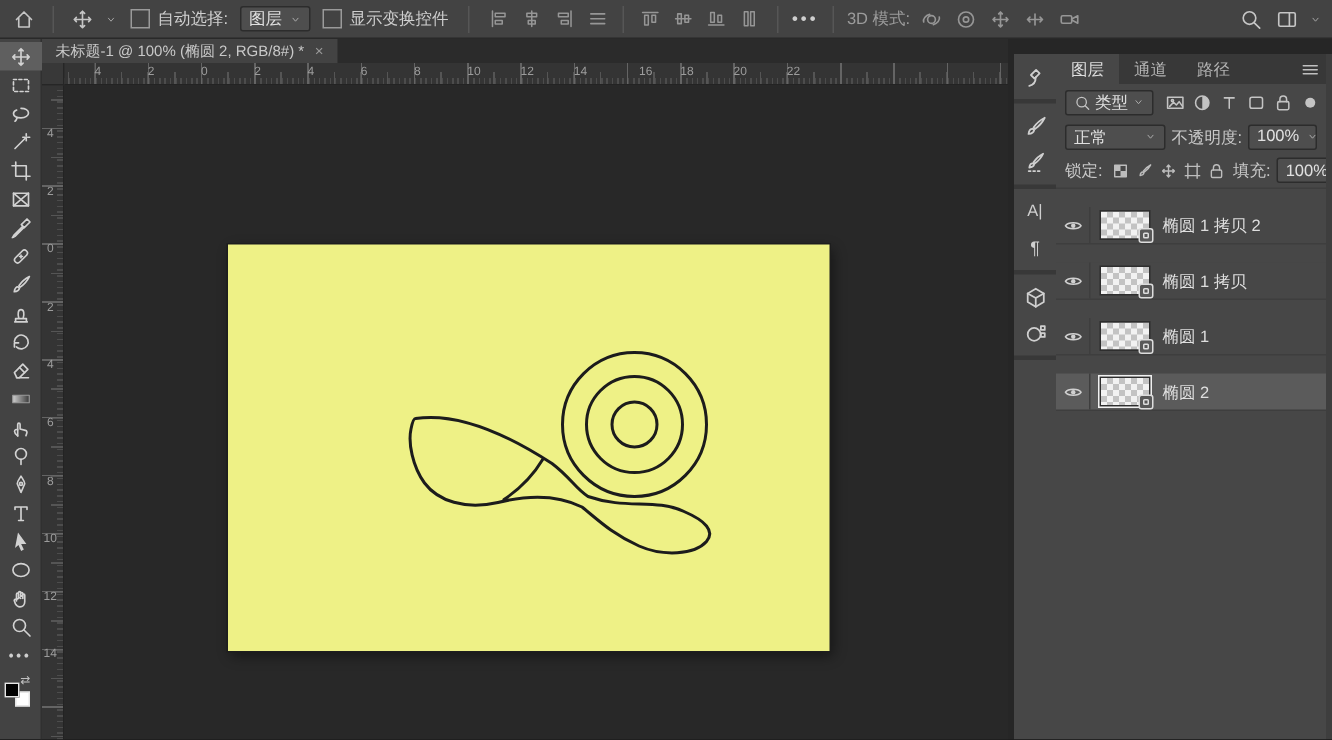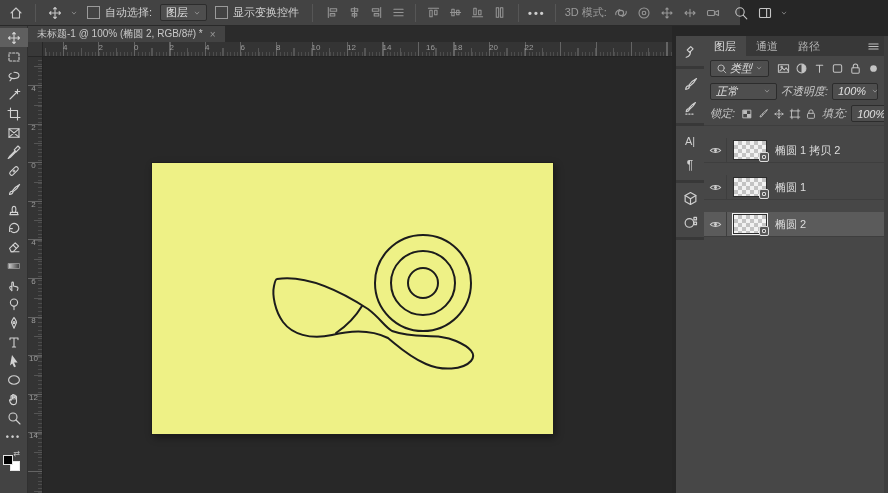--- a/index.html
+++ b/index.html
@@ -1,20 +1,20 @@
 <!DOCTYPE html>
 <html><head>
 <meta charset="utf-8">
 <style>
   html,body{margin:0;padding:0;background:#1b1b1b;}
   #app{position:relative;width:888px;height:493px;background:#262626;overflow:hidden;
        font-family:"Liberation Sans","DejaVu Sans",sans-serif;font-size:11px;color:#d6d6d6;
        -webkit-font-smoothing:antialiased;}
   
-  .obar{position:absolute;left:0;top:0;width:740px;height:26px;background:#434343;
+  .obar{position:absolute;left:0;top:0;width:888px;height:26px;background:#434343;
         border-bottom:1px solid #292929;display:flex;align-items:center;padding:0 6px;box-sizing:border-box;gap:4px;}
   .vdiv{width:1px;height:18px;background:#565656;margin:0 5px;flex:none;}
   .ibtn{display:inline-flex;align-items:center;justify-content:center;width:20px;height:20px;color:#c6c6c6;flex:none;}
   .ibtn.dim{color:#969696;}
   .caretbtn{width:10px;color:#aaa;}
   .chk{width:11px;height:11px;border:1px solid #9a9a9a;background:transparent;display:inline-block;flex:none;margin-right:5px;}
   .lbl{color:#cfcfcf;white-space:nowrap;}
   .chkwrap{display:inline-flex;align-items:center;margin:0 4px;}
   .drop{display:inline-flex;align-items:center;gap:5px;background:#4e4e4e;border:1px solid #2c2c2c;
         border-radius:2px;height:17px;padding:0 5px;box-sizing:border-box;color:#e0e0e0;white-space:nowrap;}
@@ -63,21 +63,21 @@
   .cstrip{position:absolute;left:676px;top:36px;width:28px;height:457px;background:#474747;}
   .cgroup{border-bottom:3px solid #383838;padding:3px 0;}
   .ccell{width:28px;height:24px;display:flex;align-items:center;justify-content:center;color:#cfcfcf;}
   
   .panel{position:absolute;left:704px;top:36px;width:180px;height:457px;background:#474747;}
   .scrolledge{position:absolute;left:884px;top:36px;width:4px;height:457px;background:#3e3e3e;}
   .ptabs{height:20px;background:#383838;display:flex;align-items:flex-end;}
   .ptab{height:20px;display:flex;align-items:center;padding:0 10px;color:#b2b2b2;font-size:11px;}
   .ptab.active{background:#474747;color:#dedede;}
   .pmenu{margin-left:auto;margin-right:4px;color:#c0c0c0;align-self:center;}
-  .prow{display:flex;align-items:center;padding:0 6px;box-sizing:border-box;gap:4px;font-style:italic;}
+  .prow{display:flex;align-items:center;padding:0 6px;box-sizing:border-box;gap:4px;}
   .filterrow{height:24px;}
   .blendrow{height:22px;justify-content:center;}
   .lockrow{height:24px;border-bottom:1px solid #3e3e3e;}
   .prow .plbl{color:#c8c8c8;white-space:nowrap;}
   .drop.typ{width:62px;gap:3px;}
   .drop.blend{width:72px;}
   .drop.val{width:46px;}
   .drop .flex1{flex:1;}
   .fic{display:inline-flex;width:16px;height:16px;align-items:center;justify-content:center;color:#c4c4c4;}
   .lic{display:inline-flex;width:15px;height:15px;align-items:center;justify-content:center;color:#bdbdbd;}
@@ -599,20 +599,32 @@
         <div class="lrow">
           <span class="eyebox">
             <svg width="13" height="13" viewBox="0 0 14 14" fill="none" stroke="currentColor" stroke-width="1.1" stroke-linecap="round" stroke-linejoin="round">
               <path d="M1.4 7C3.4 4.2 10.6 4.2 12.6 7 10.6 9.8 3.4 9.8 1.4 7z"></path>
               <circle cx="7" cy="7" r="1.6" fill="currentColor" stroke="none"></circle>
             </svg>
           </span>
           <span class="thumb">
             <span class="badge"></span>
           </span>
+          <span class="lname">椭圆 1 拷贝</span>
+        </div>
+        <div class="lrow">
+          <span class="eyebox">
+            <svg width="13" height="13" viewBox="0 0 14 14" fill="none" stroke="currentColor" stroke-width="1.1" stroke-linecap="round" stroke-linejoin="round">
+              <path d="M1.4 7C3.4 4.2 10.6 4.2 12.6 7 10.6 9.8 3.4 9.8 1.4 7z"></path>
+              <circle cx="7" cy="7" r="1.6" fill="currentColor" stroke="none"></circle>
+            </svg>
+          </span>
+          <span class="thumb">
+            <span class="badge"></span>
+          </span>
           <span class="lname">椭圆 1</span>
         </div>
         <div class="lrow sel">
           <span class="eyebox">
             <svg width="13" height="13" viewBox="0 0 14 14" fill="none" stroke="currentColor" stroke-width="1.1" stroke-linecap="round" stroke-linejoin="round">
               <path d="M1.4 7C3.4 4.2 10.6 4.2 12.6 7 10.6 9.8 3.4 9.8 1.4 7z"></path>
               <circle cx="7" cy="7" r="1.6" fill="currentColor" stroke="none"></circle>
             </svg>
           </span>
           <span class="thumb selthumb">

